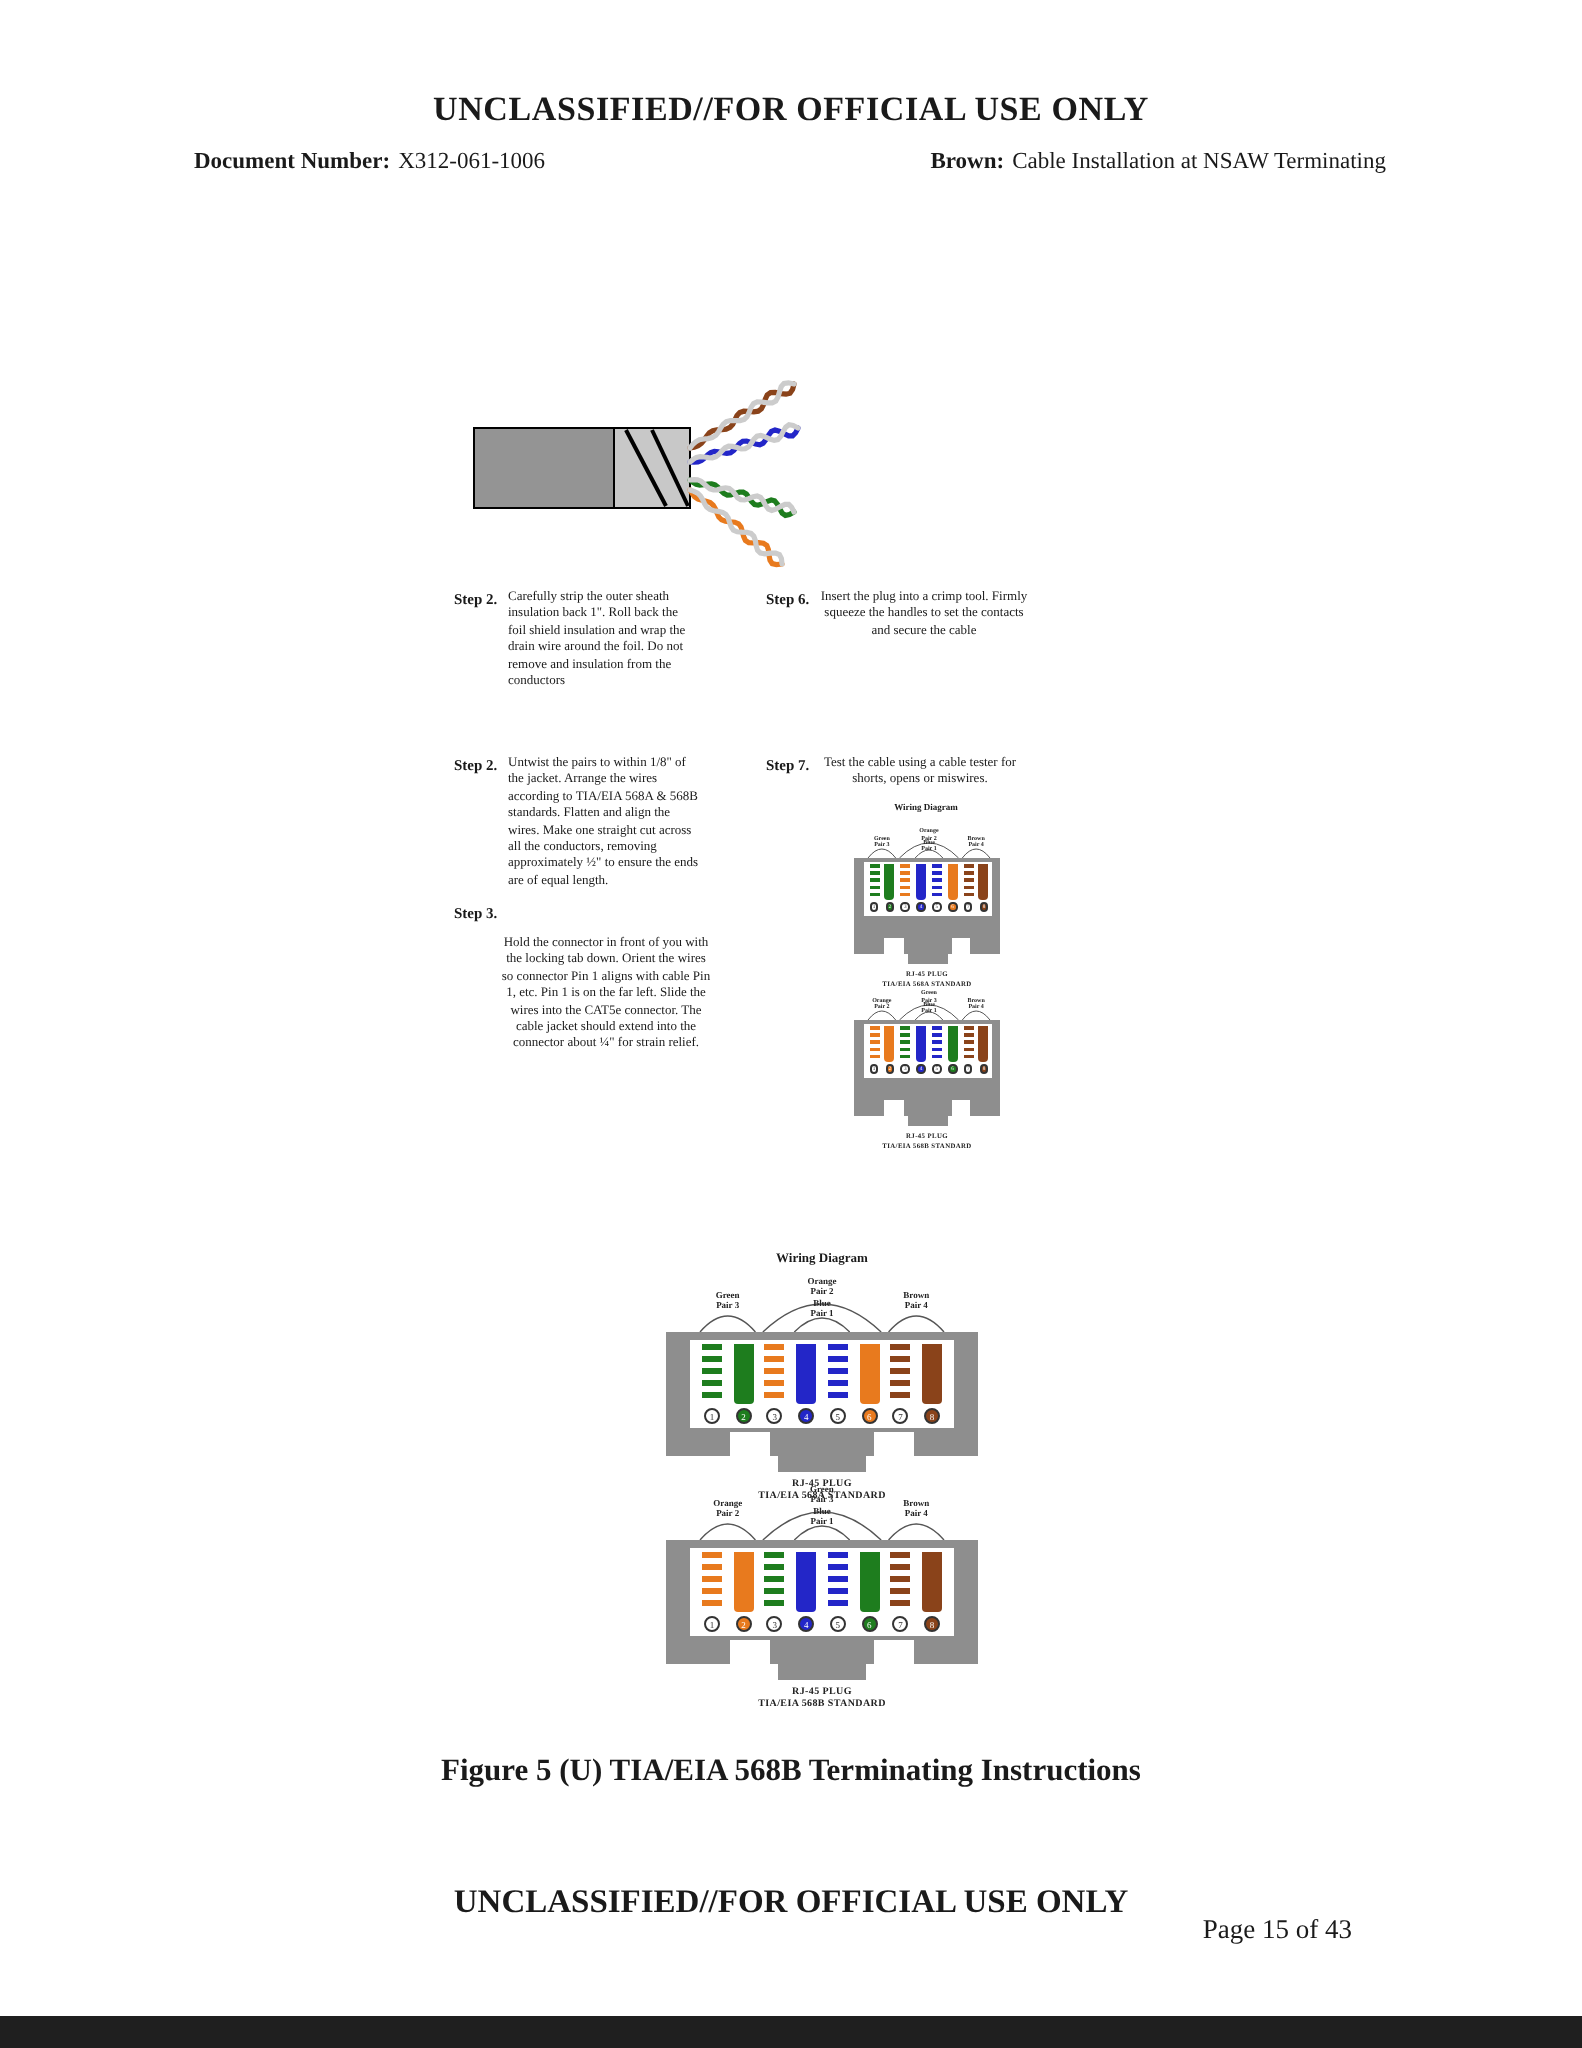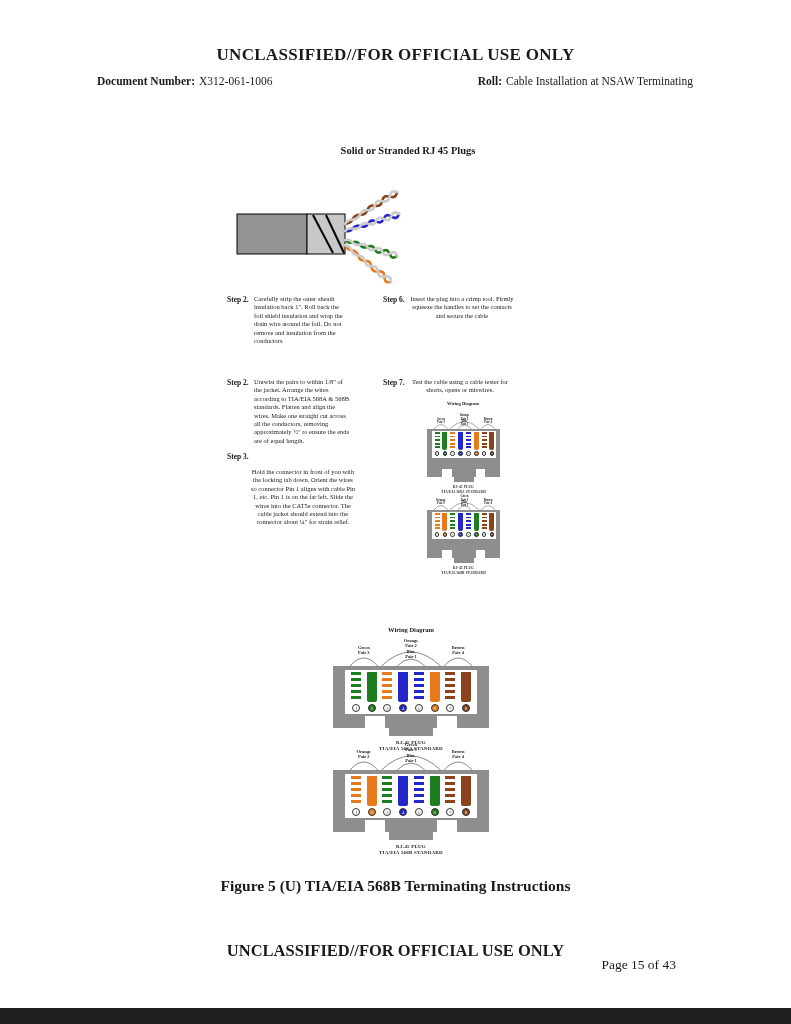--- a/index.html
+++ b/index.html
@@ -31,26 +31,25 @@
 </head>
 <body>
 
 <div class="abs class-banner" style="top:45px;">UNCLASSIFIED//FOR OFFICIAL USE ONLY</div>
 
 <div class="abs" style="left:97px;top:71px;text-align:right;">
   <span class="doc-row-label">Document Number:</span>
   <span class="doc-row-val">X312-061-1006</span>
 </div>
 <div class="abs" style="right:98px;top:71px;">
-  <span class="doc-row-label">Roll:</span>
+  <span class="doc-row-label">Brown:</span>
   <span class="doc-row-val">Cable Installation at NSAW Terminating</span>
 </div>
 
 <div class="abs main-title" style="left:258px;top:144px;width:300px;">
-  <div>Solid or Stranded RJ 45 Plugs</div>
 </div>
 
 <svg class="abs" id="cable-svg" style="left:225px;top:178px;" width="180" height="115">
   <rect x="12" y="36" width="70" height="40" stroke="#000" stroke-width="1" fill="#949494"></rect>
   <rect x="82" y="36" width="38" height="40" stroke="#000" stroke-width="1" fill="#c8c8c8"></rect>
   <line x1="88" y1="37" x2="108" y2="75" stroke="#000" stroke-width="2"></line>
   <line x1="101" y1="37" x2="119" y2="75" stroke="#000" stroke-width="2"></line>
   <g id="wire-pairs">
       <path d="M 120.0 46.0 L 122.1 45.6 L 124.1 44.9 L 125.7 43.7 L 127.1 42.0 L 128.3 40.1 L 129.7 38.4 L 131.4 37.4 L 133.5 36.9 L 135.9 36.8 L 138.1 36.6 L 140.0 35.7 L 141.4 34.1 L 142.4 32.0 L 143.5 29.8 L 144.9 28.3 L 146.9 27.6 L 149.3 27.7 L 151.9 27.9 L 154.1 27.6 L 155.7 26.4 L 156.8 24.2 L 157.6 21.7 L 158.6 19.5 L 160.3 18.3 L 162.6 18.2 L 165.4 18.8 L 168.0 19.1 L 170.0 18.6 L 171.3 16.7 L 172.0 14.0" fill="none" stroke="#8a431a" stroke-width="2.6" stroke-linecap="round"></path>
       <path d="M 120.0 46.0 L 121.3 44.3 L 122.9 42.9 L 124.7 41.9 L 126.8 41.5 L 129.0 41.3 L 131.1 40.8 L 132.9 39.7 L 134.2 38.0 L 135.3 36.0 L 136.6 34.1 L 138.2 32.8 L 140.2 32.3 L 142.6 32.3 L 145.0 32.3 L 147.1 31.7 L 148.5 30.3 L 149.6 28.1 L 150.5 25.7 L 151.8 23.8 L 153.6 22.9 L 156.0 23.0 L 158.7 23.4 L 161.1 23.4 L 162.9 22.5 L 164.0 20.5 L 164.8 17.8 L 165.6 15.3 L 167.0 13.7 L 169.2 13.4 L 172.0 14.0" fill="none" stroke="#cccccc" stroke-width="2.6" stroke-linecap="round"></path>

